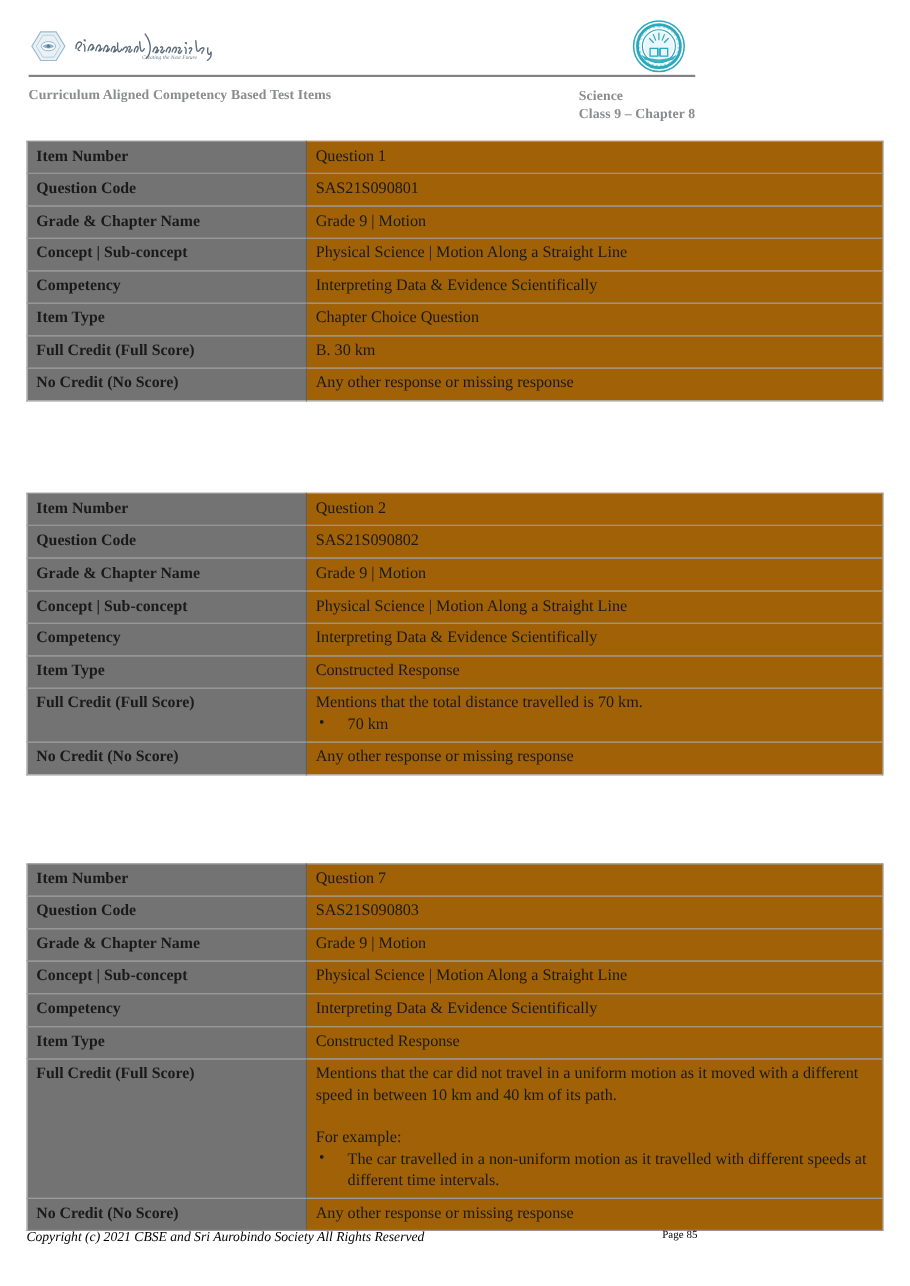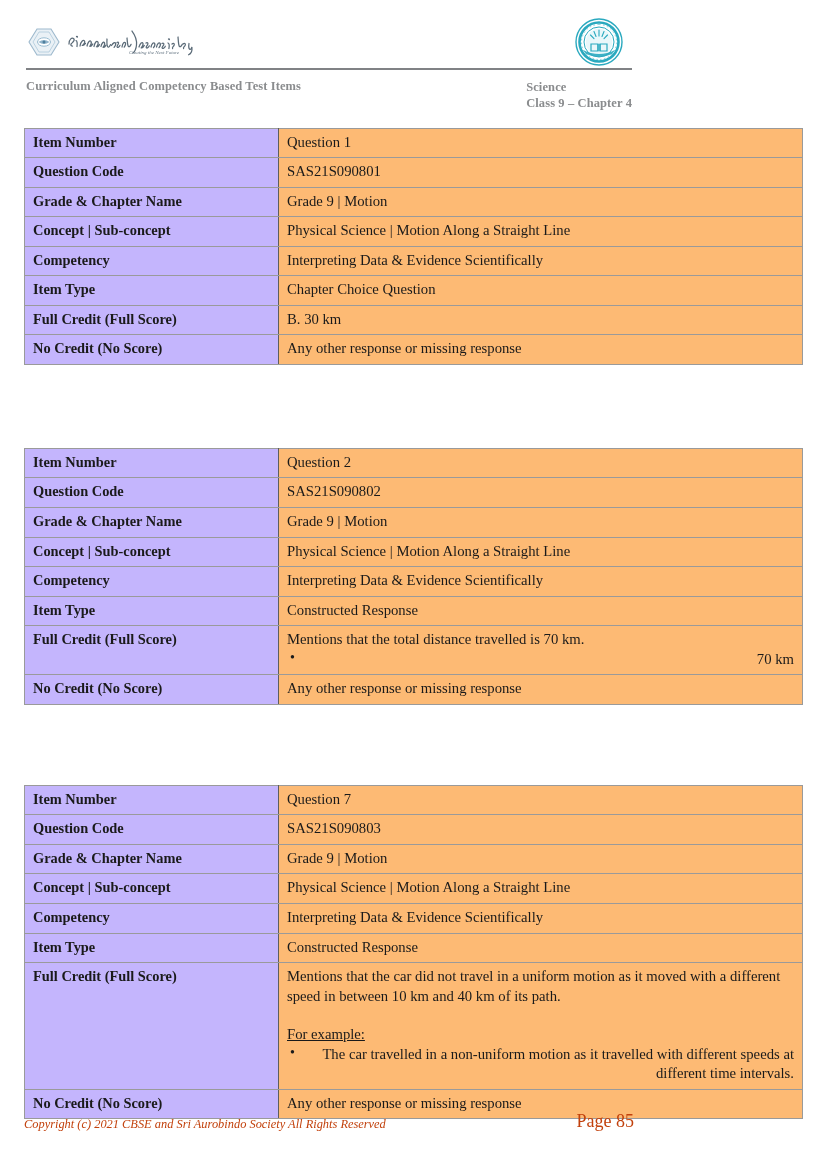--- a/index.html
+++ b/index.html
@@ -78,71 +78,70 @@
   }
   .item-table td {
     border: 1px solid #9a9a9a;
     padding: 4px 8px 5px 8px;
     vertical-align: top;
     font-size: 14.7px;
     line-height: 1.33;
   }
   .item-table td.label {
     width: 254px;
-    background: #c4b5fd;
+    background: #737373;
     font-weight: bold;
     font-size: 14.4px;
     white-space: nowrap;
     border-right: 1.4px solid #5e5e5e;
   }
   .item-table td.value {
-    background: #fdba74;
+    background: #a16207;
   }
 
   .table-block { margin-top: 0; }
   .gap-1 { height: 83px; }
   .gap-2 { height: 80px; }
 
   .spacer-top-1 { height: 16px; }
 
   
   .blist {
     margin: 0;
     padding: 0;
     list-style: none;
-    text-align: right;
   }
   .blist li {
     position: relative;
     padding-left: 29px;
     line-height: 1.33;
   }
   .blist li::before {
     content: "\2022";
     position: absolute;
     left: 3px;
     top: -1px;
     font-size: 14px;
   }
-  .ex-label { margin-top: 19px; text-decoration: underline; }
+  .ex-label { margin-top: 19px; }
 
   
   .footer {
     position: absolute;
     left: 24px;
     right: 24px;
     bottom: 37px;
     display: flex;
     justify-content: space-between;
-    align-items: flex-end;
+    align-items: flex-start;
     font-style: italic;
     font-size: 12.4px;
-    color: #c2410c;
-  }
-  .footer .pageno { font-style: normal; font-size: 18px; }
+    color: #000000;
+  }
+  .footer .pageno { font-style: normal; font-size: 10px; }
 </style>
 </head>
 <body>
 
 <div class="page">
 
   <div class="header-logos">
 
     <div class="sas-logo">
 
@@ -215,21 +214,21 @@
       </g>
     </svg>
   </div>
 
   <div class="header-rule"></div>
 
   <div class="header-meta">
     <div class="left">Curriculum Aligned Competency Based Test Items</div>
     <div class="right">
       <div>Science</div>
-      <div>Class 9 – Chapter 4</div>
+      <div>Class 9 – Chapter 8</div>
     </div>
   </div>
 
   <div class="spacer-top-1"></div>
 
   <div class="table-block">
     <table class="item-table">
       <tbody>
         <tr>
           <td class="label">Item Number</td>

